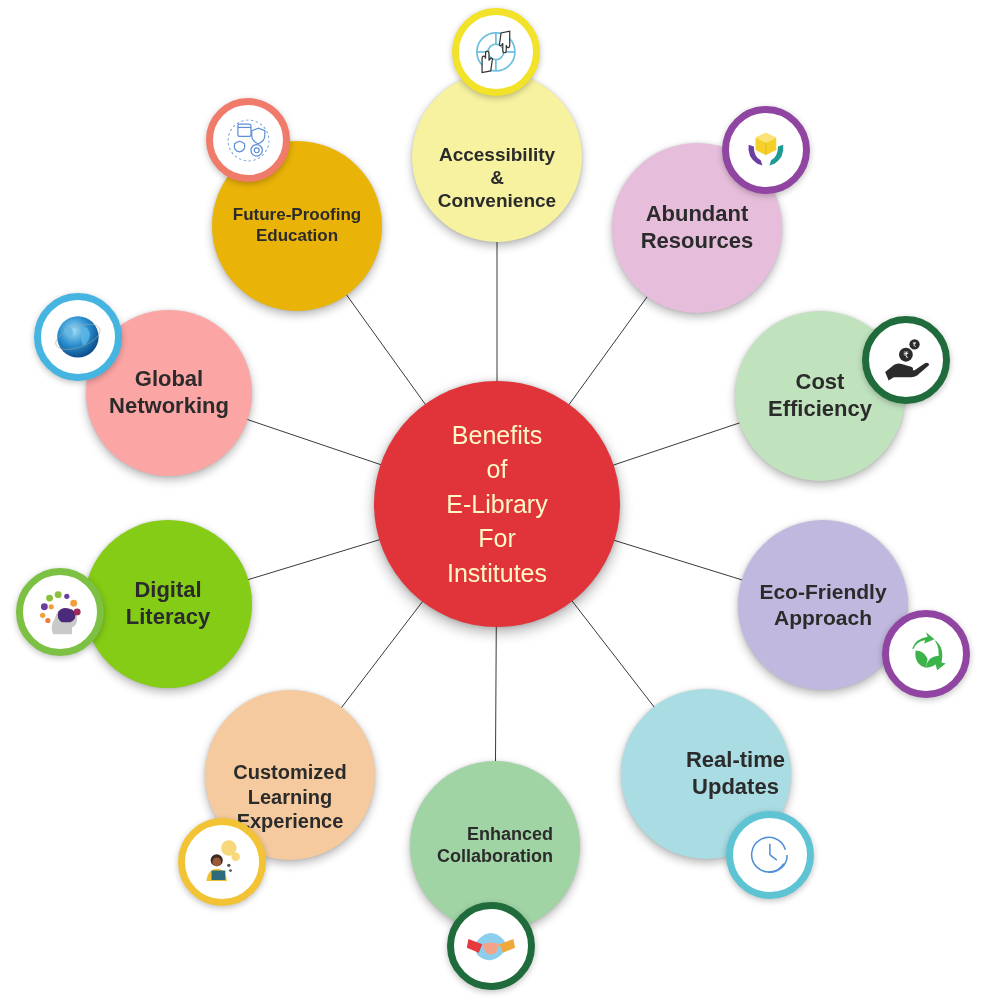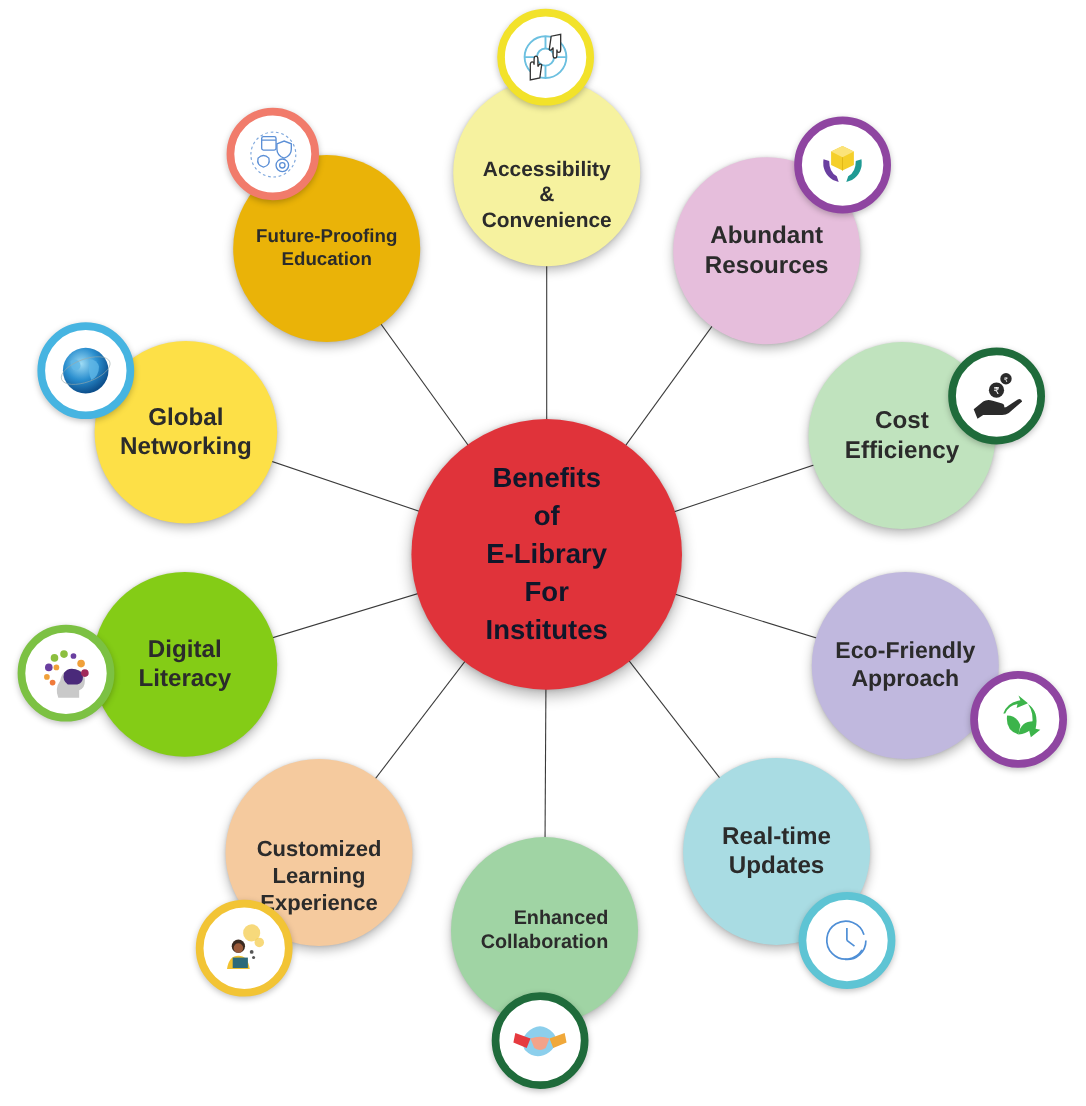--- a/index.html
+++ b/index.html
@@ -47,22 +47,22 @@
     position: absolute;
     border-radius: 50%;
     display: flex;
     align-items: center;
     justify-content: center;
     text-align: center;
     z-index: 3;
     box-shadow: 0 5px 14px rgba(0,0,0,0.32), 0 0 4px rgba(0,0,0,0.15);
   }
   .center .label {
-    color: #0f172a;
-    font-weight: bold;
+    color: #fef9c3;
+    font-weight: normal;
     font-size: 25px;
     line-height: 1.38;
     white-space: pre-line;
   }
   .badge {
     position: absolute;
     border-radius: 50%;
     background: #ffffff;
     box-sizing: border-box;
     z-index: 4;
@@ -112,38 +112,38 @@
 Resources</span>
   </div>
   <div class="node" style="left: 735px; top: 311px; width: 170px; height: 170px; background: rgb(192, 227, 190);">
     <span class="label" style="font-size: 22px;">Cost
 Efficiency</span>
   </div>
   <div class="node" style="left: 738px; top: 520px; width: 170px; height: 170px; background: rgb(192, 184, 222);">
     <span class="label" style="font-size: 21px;">Eco-Friendly
 Approach</span>
   </div>
-  <div class="node" style="left: 621px; top: 689px; width: 170px; height: 170px; background: rgb(169, 220, 227);">
+  <div class="node" style="left: 621px; top: 689px; width: 170px; height: 170px; background: rgb(169, 220, 227); justify-content: flex-end;">
     <span class="label" style="font-size: 22px;">Real-time
 Updates</span>
   </div>
   <div class="node" style="left: 410px; top: 761px; width: 170px; height: 170px; background: rgb(160, 212, 164);">
     <span class="label" style="font-size: 18px; text-align: right;">Enhanced
 Collaboration</span>
   </div>
   <div class="node" style="left: 205px; top: 690px; width: 170px; height: 170px; background: rgb(245, 202, 158);">
     <span class="label" style="font-size: 20px; margin-top: 44px;">Customized
 Learning
 Experience</span>
   </div>
   <div class="node" style="left: 84px; top: 520px; width: 168px; height: 168px; background: #84cc16;">
     <span class="label" style="font-size: 22px;">Digital
 Literacy</span>
   </div>
-  <div class="node" style="left: 86px; top: 310px; width: 166px; height: 166px; background: #fde047;">
+  <div class="node" style="left: 86px; top: 310px; width: 166px; height: 166px; background: #fca5a5;">
     <span class="label" style="font-size: 22px;">Global
 Networking</span>
   </div>
 
   <div class="badge" style="left: 452px; top: 8px; width: 88px; height: 88px; border: 7px solid rgb(242, 226, 42);">
     <svg viewBox="0 0 60 60">
       <circle cx="30" cy="30" r="22" fill="none" stroke="#6cc0e0" stroke-width="2"></circle>
       <circle cx="30" cy="30" r="9" fill="none" stroke="#6cc0e0" stroke-width="2"></circle>
       <line x1="30" y1="8" x2="30" y2="21" stroke="#6cc0e0" stroke-width="2"></line>
       <line x1="30" y1="39" x2="30" y2="52" stroke="#6cc0e0" stroke-width="2"></line>

